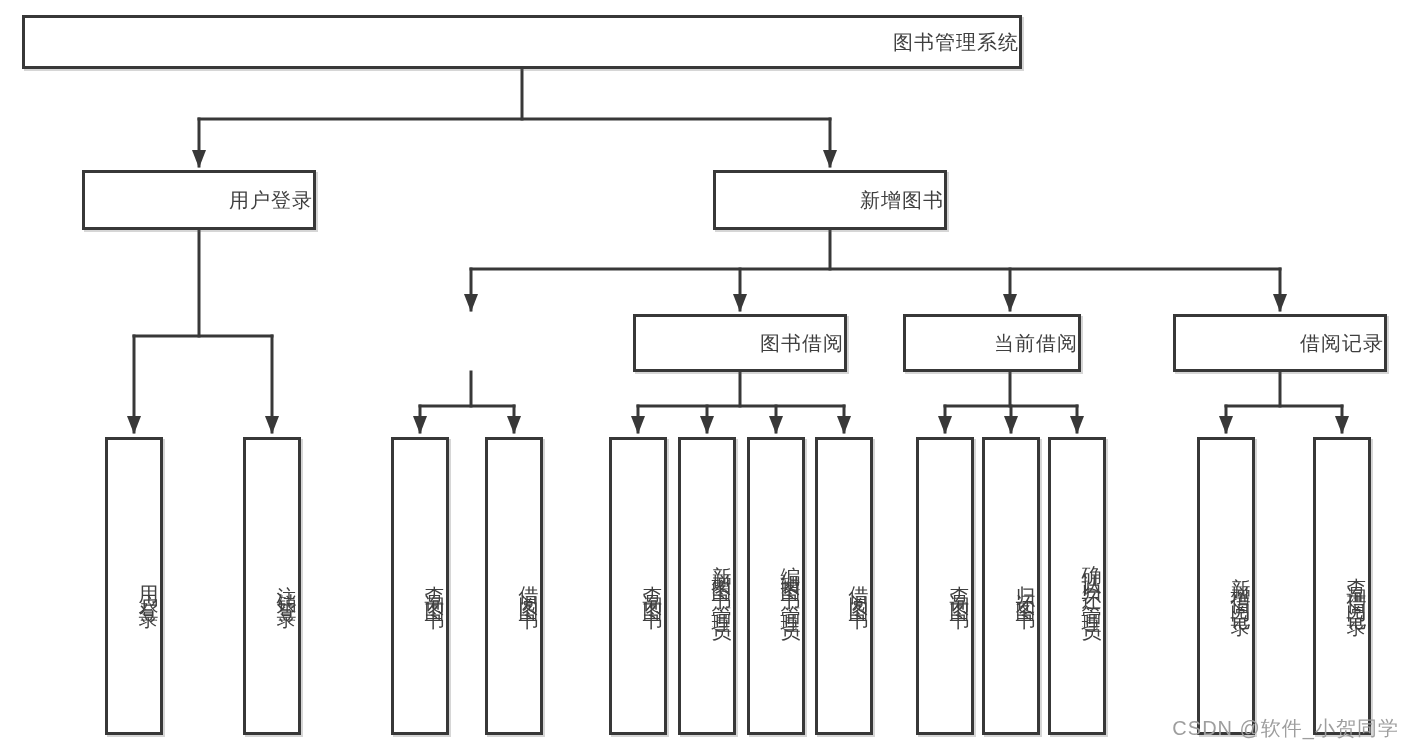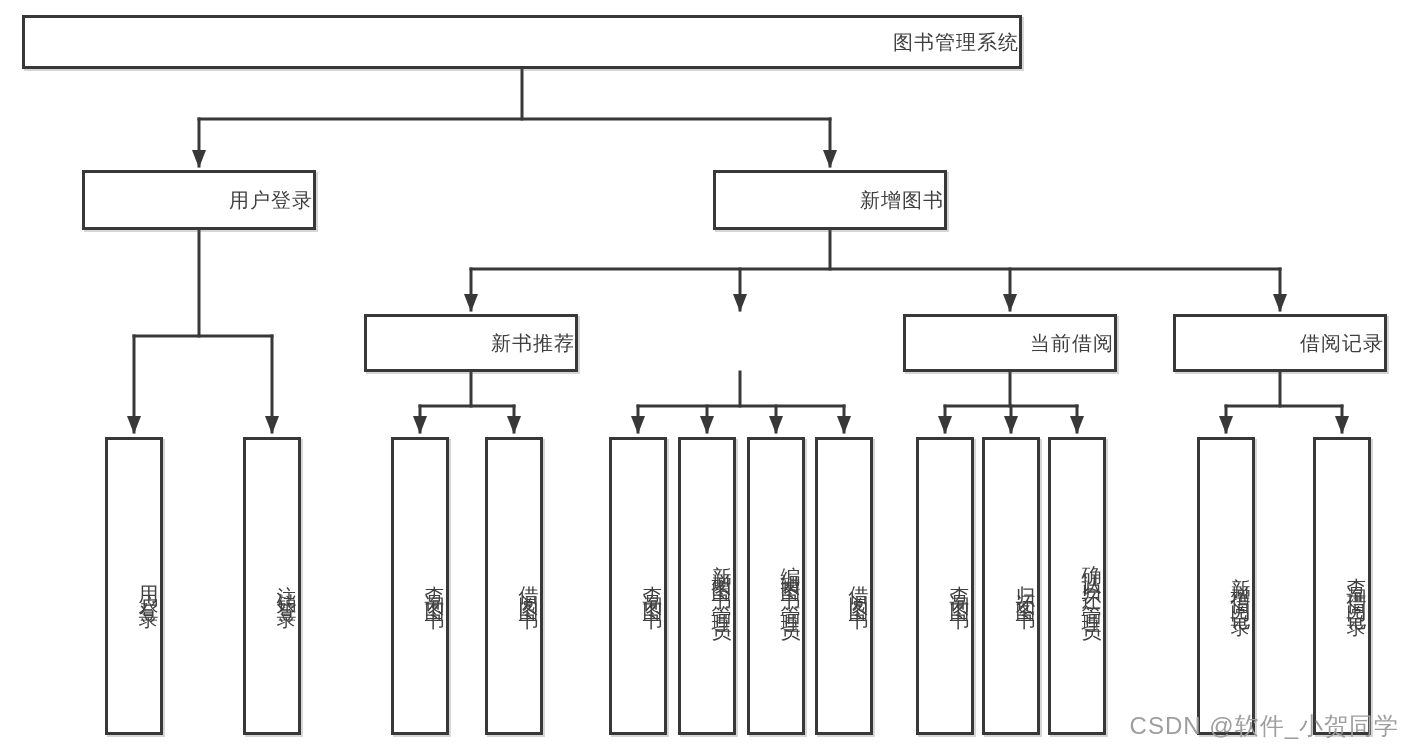--- a/index.html
+++ b/index.html
@@ -30,21 +30,21 @@
     letter-spacing:1px;white-space:nowrap;
   }
   .vlabel{
     writing-mode:vertical-rl;
     text-orientation:mixed;
     font-size:20px;color:var(--text);
     letter-spacing:8px;line-height:1.1;
   }
   .watermark{
     position:absolute;right:6px;bottom:5px;
-    font-size:24px;color:var(--wm);
+    font-size:20px;color:var(--wm);
     letter-spacing:1px;white-space:nowrap;
   }
 </style>
 </head>
 <body>
 
 <div class="stage">
 
   <svg class="wires" viewBox="0 0 1405 747" xmlns="http://www.w3.org/2000/svg">
     <defs>
@@ -100,24 +100,24 @@
     <span class="hlabel">图书管理系统</span>
   </div>
 
   <div class="box" style="left:82px;top:170px;width:234px;height:60px">
     <span class="hlabel">用户登录</span>
   </div>
   <div class="box" style="left:713px;top:170px;width:234px;height:60px">
     <span class="hlabel">新增图书</span>
   </div>
 
-  <div class="box" style="left:364px;top:314px;width:214px;height:58px">
-    <span class="hlabel">新书推荐</span>
+  <div class="box" style="left:633px;top:314px;width:214px;height:58px">
+    <span class="hlabel">图书借阅</span>
   </div>
-  <div class="box" style="left:903px;top:314px;width:214px;height:58px">
+  <div class="box" style="left:903px;top:314px;width:178px;height:58px">
     <span class="hlabel">当前借阅</span>
   </div>
   <div class="box" style="left:1173px;top:314px;width:214px;height:58px">
     <span class="hlabel">借阅记录</span>
   </div>
 
   <div class="box" style="left:105px;top:437px;width:58px;height:298px">
     <span class="vlabel">用户登录</span>
   </div>
   <div class="box" style="left:243px;top:437px;width:58px;height:298px">

